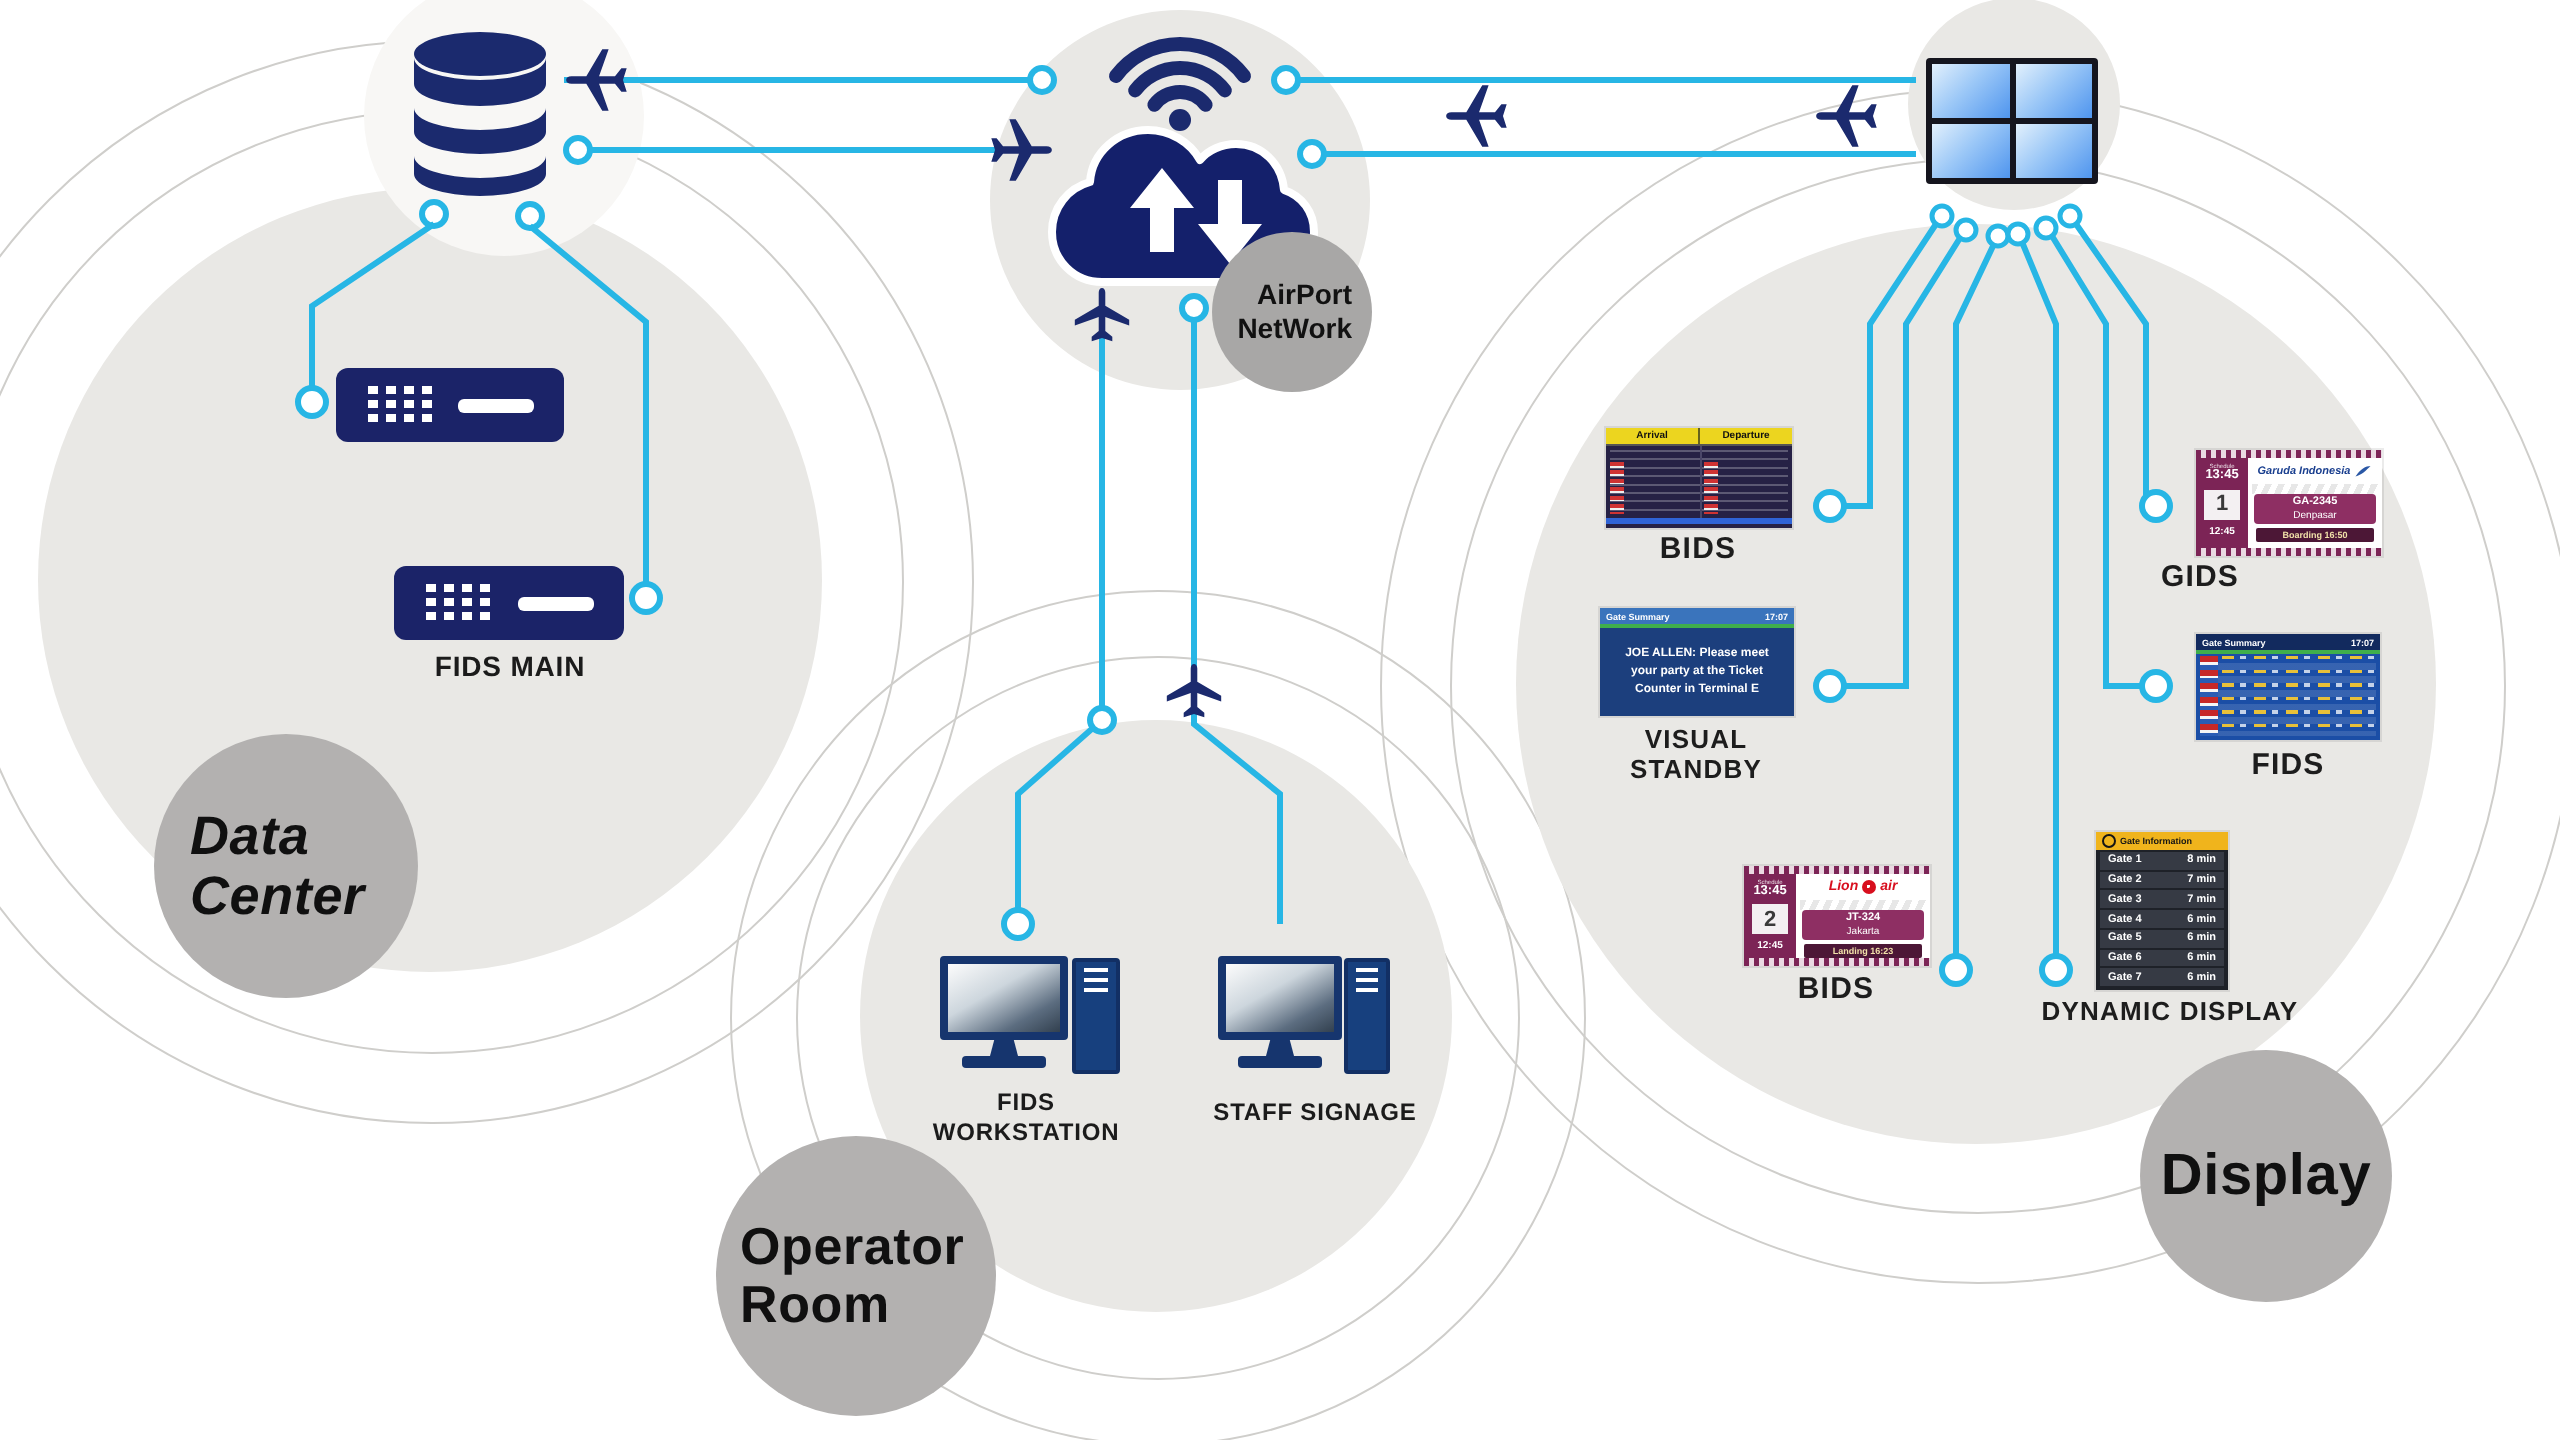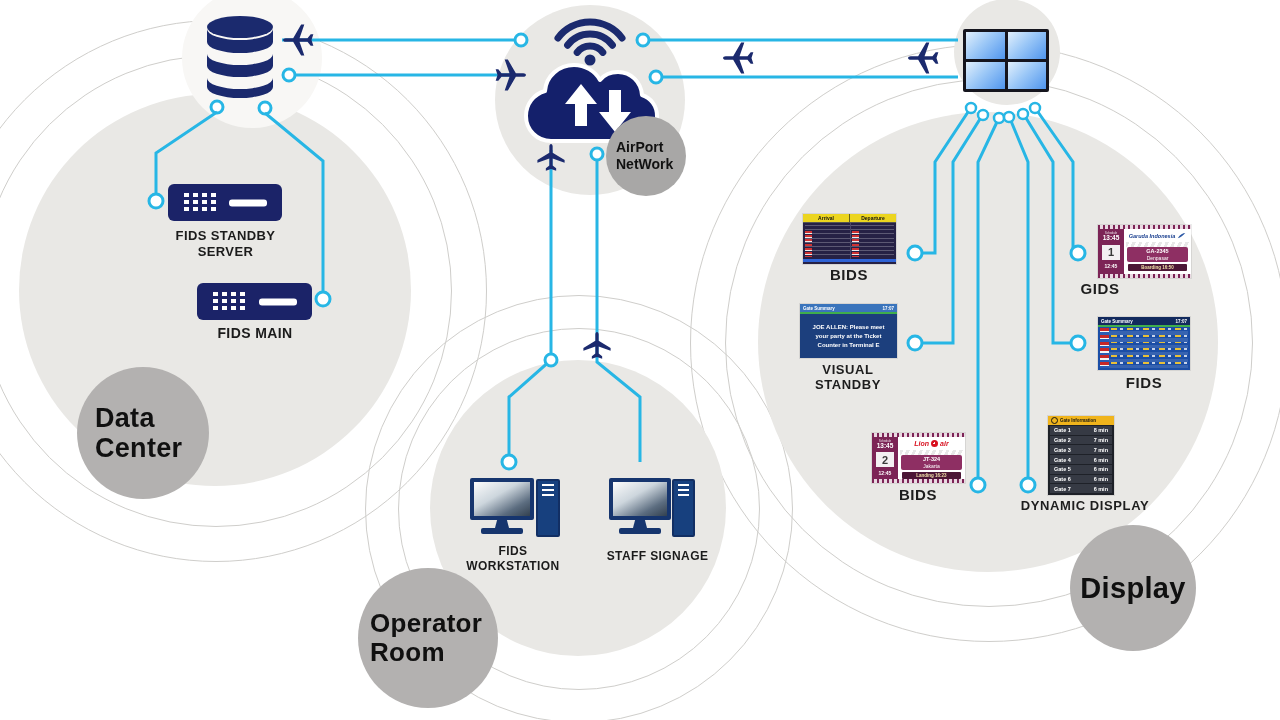--- a/index.html
+++ b/index.html
@@ -227,21 +227,21 @@
         <path d="M43 26 A40 40 0 0 1 107 26"></path>
       </g>
       <circle cx="75" cy="48" r="5.5" fill="#1b2a6e"></circle>
       <path fill="#14206b" stroke="#fff" stroke-width="4" stroke-linejoin="round" d="M36 129 C22 129 11 118 11 104 C11 92 19 82 30 79 C31 64 44 53 59 53 C70 53 80 59 85 68 C89 63 96 60 103 60 C116 60 126 70 127 83 C136 86 142 94 142 104 C142 118 131 129 117 129 Z"></path>
       <path fill="#fff" d="M60 114 V92 H50 L66 72 L82 92 H72 V114 Z"></path>
       <path fill="#fff" d="M94 78 V100 H84 L100 120 L116 100 H106 V78 Z"></path>
     </svg>
   </div>
 
   <div class="netlabel" style="left:606px;top:116px;width:80px;height:80px;">
-    <span style="padding:0 10px;">AirPort NetWork</span>
+    <span style="padding:0 10px;text-align:right;">AirPort NetWork</span>
   </div>
 
   <div class="winicon" style="left:963px;top:29px;width:80px;height:57px;">
     <div class="pane"></div>
     <div class="pane"></div>
     <div class="pane"></div>
     <div class="pane"></div>
   </div>
 
   <div class="server" style="left:168px;top:184px;width:114px;height:37px;">
@@ -254,41 +254,40 @@
         <i></i>
         <i></i>
         <i></i>
         <i></i>
         <i></i>
         <i></i>
         <i></i>
       </div>
     <div class="sbar"></div>
   </div>
-  <div class="devlabel" style="left:148px;top:228px;width:155px;font-size:13px;">FIDS STANDBY SERVER</div>
   <div class="server" style="left:197px;top:283px;width:115px;height:37px;">
     <div class="dots">
         <i></i>
         <i></i>
         <i></i>
         <i></i>
         <i></i>
         <i></i>
         <i></i>
         <i></i>
         <i></i>
         <i></i>
         <i></i>
         <i></i>
       </div>
     <div class="sbar"></div>
   </div>
   <div class="devlabel" style="left:175px;top:325px;width:160px;font-size:14px;">FIDS MAIN</div>
 
-  <div class="labelcircle" style="left:77px;top:367px;width:132px;height:132px;">
+  <div class="labelcircle" style="left:77px;top:367px;width:132px;height:132px;font-style:italic;">
     <div class="zonelabel" style="font-size:27px;padding-left:18px;width:100px;">Data Center</div>
   </div>
   <div class="labelcircle" style="left:1070px;top:525px;width:126px;height:126px;justify-content:center;">
     <div class="zonelabel" style="font-size:29px;">Display</div>
   </div>
   <div class="labelcircle" style="left:358px;top:568px;width:140px;height:140px;">
     <div class="zonelabel" style="font-size:26px;padding-left:12px;width:118px;">Operator Room</div>
   </div>
 
   <div class="monitor" style="left:470px;top:478px;">

